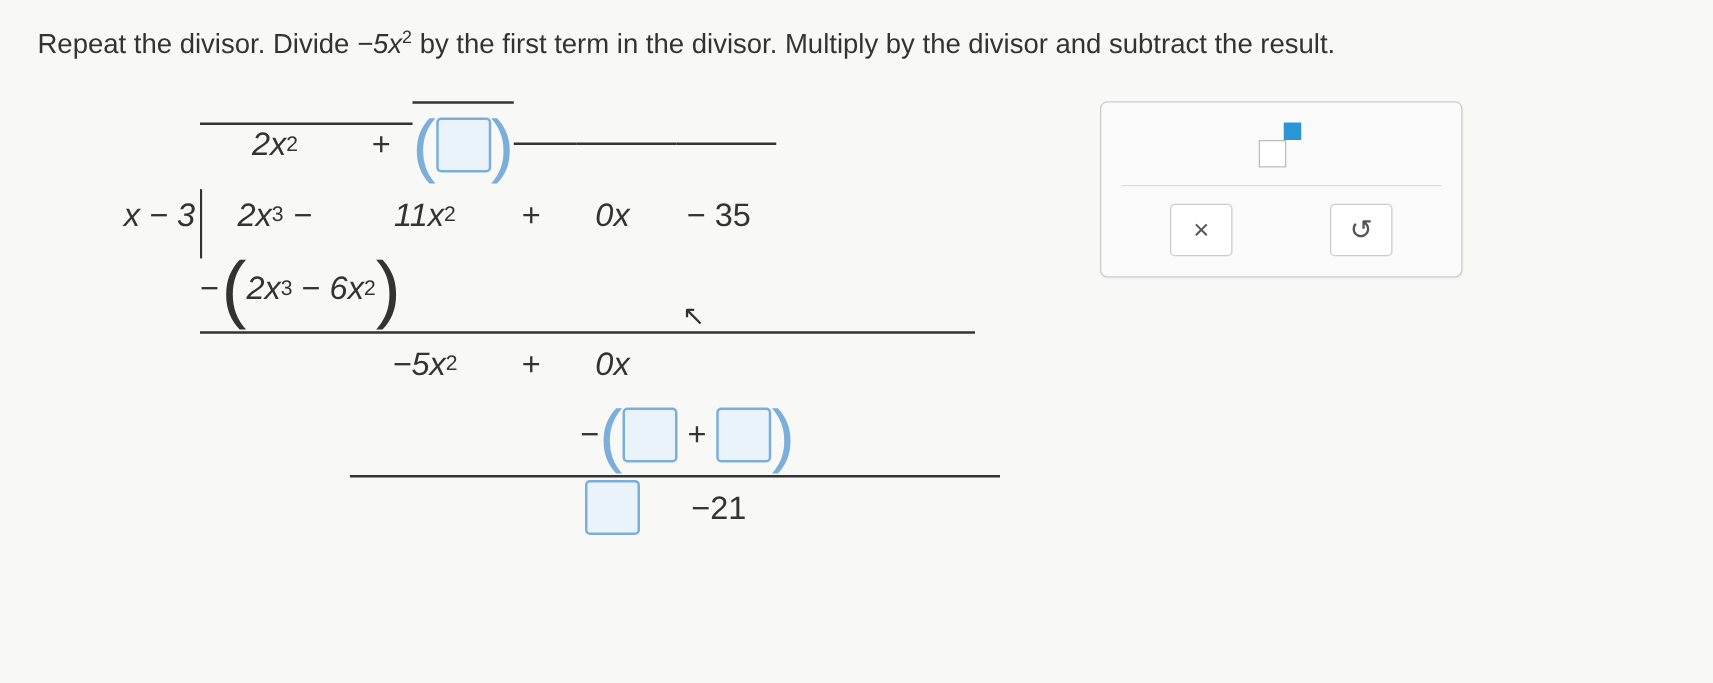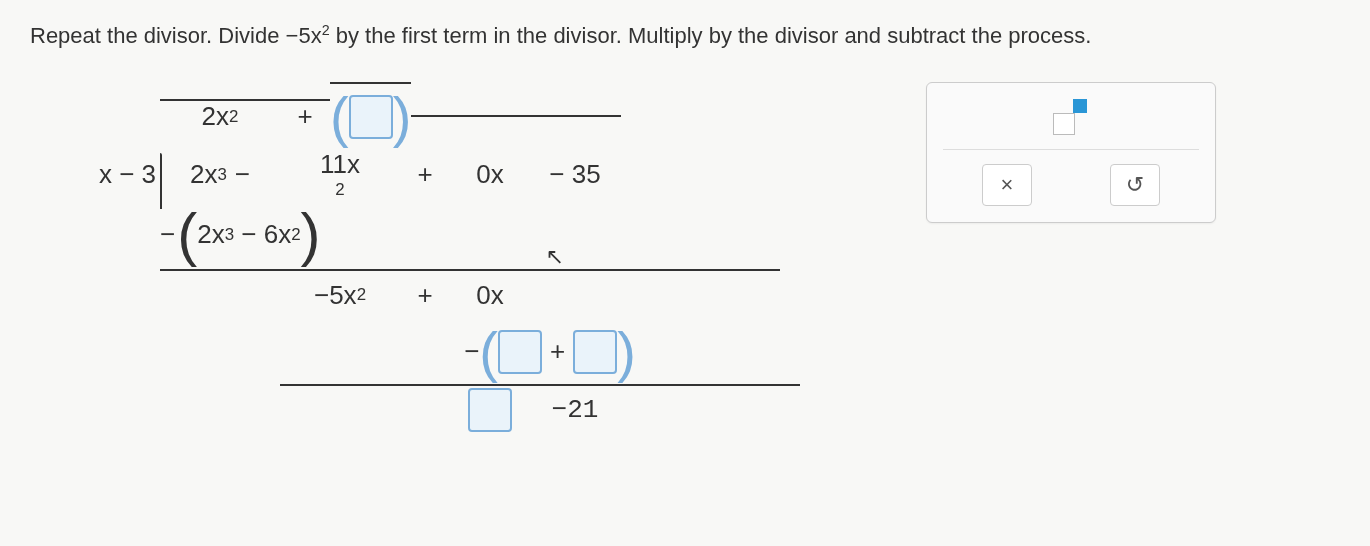--- a/index.html
+++ b/index.html
@@ -11,25 +11,24 @@
       width: 1370px;
       height: 546px;
       color: #333;
     }
     .instruction {
       font-size: 22px;
       color: #333;
       margin-bottom: 30px;
       line-height: 1.4;
     }
-    .math-var { }
+    .math-var { font-style: italic; }
     .math-area {
       display: flex;
       align-items: flex-start;
-      gap: 46px;
     }
     .long-division {
       position: relative;
       font-size: 26px;
       margin-left: 30px;
     }
     .row {
       display: flex;
       align-items: center;
       min-height: 48px;
@@ -131,21 +130,21 @@
       font-size: 22px;
       color: #333;
     }
   </style>
 </head>
 <body>
 
 <div class="instruction">
   <span>Repeat the divisor. Divide </span>
   <span class="math-var">−5x</span><span class="sup">2</span>
-  <span> by the first term in the divisor. Multiply by the divisor and subtract the process.</span>
+  <span> by the first term in the divisor. Multiply by the divisor and subtract the result.</span>
 </div>
 
 <div class="math-area">
   <div class="long-division">
 
     <div class="row">
       <span class="cell divisor"></span>
       <span class="cell vinculum" style="min-width:120px;">
         <span class="math-var">2x</span>
           <span class="sup">2</span>
@@ -164,21 +163,21 @@
     <div class="row">
       <span class="cell divisor" style="position:relative;">
         <span class="math-var">x − 3</span>
         <span class="divisor-bracket"></span>
       </span>
       <span class="cell" style="min-width:120px;">
         <span class="math-var">2x</span>
           <span class="sup">3</span>
         <span style="margin-left:8px;">−</span>
       </span>
-      <span class="cell" style="min-width:120px;flex-direction:column;">
+      <span class="cell" style="min-width:120px;">
         <span class="math-var">11x</span>
           <span class="sup">2</span>
       </span>
       <span class="cell sign">+</span>
       <span class="cell">
         <span class="math-var" style="white-space:pre;">0x</span>
       </span>
       <span class="cell" style="min-width:90px;">− 35</span>
     </div>
 
@@ -237,21 +236,21 @@
     </div>
 
     <div class="row">
       <span class="cell divisor"></span>
       <span class="cell" style="min-width:120px;"></span>
       <span class="cell" style="min-width:120px;"></span>
       <span class="cell sign"></span>
       <span class="cell">
         <span class="input-box"></span>
       </span>
-      <span class="cell" style="min-width:90px;font-family:Liberation Mono, monospace;">−21</span>
+      <span class="cell" style="min-width:90px;">−21</span>
     </div>
 
   </div>
 
   <div class="toolbox">
     <div class="tool-row">
       <div class="tool-exp">
         <span class="base"></span>
         <span class="exp"></span>
       </div>

